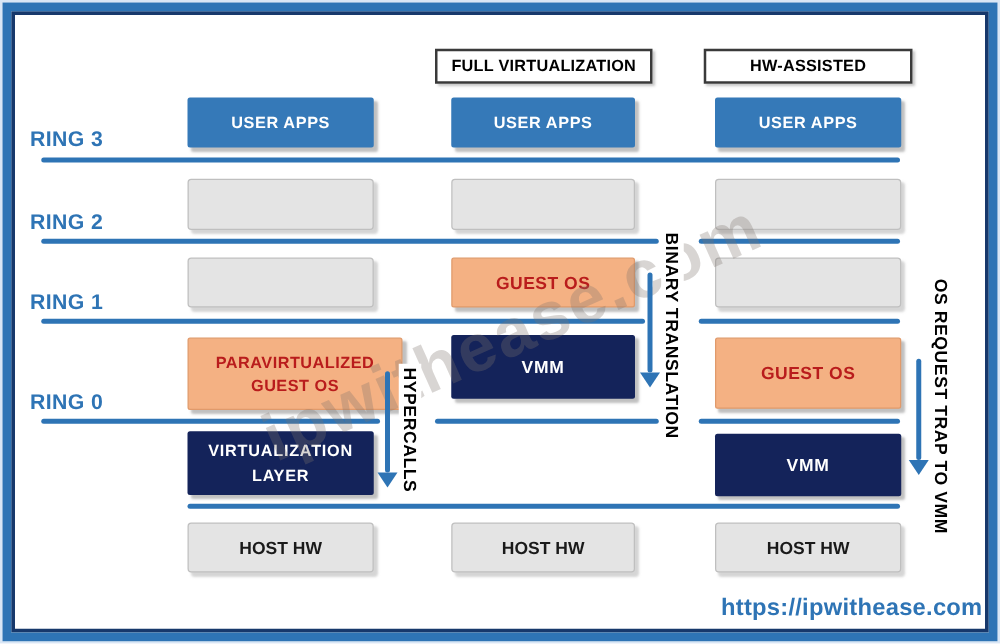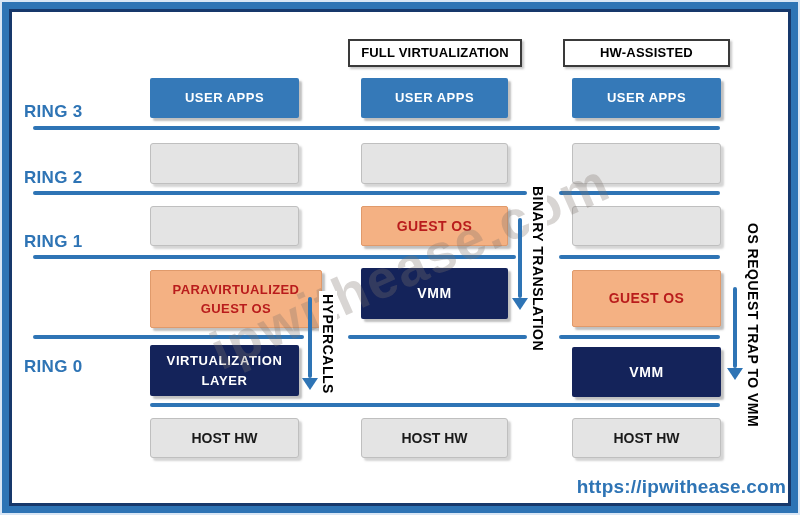--- a/index.html
+++ b/index.html
@@ -89,21 +89,21 @@
   <div class="canvas">
 
     <div class="watermark">ipwithease.com</div>
 
     <div class="box header-box" style="left:563px; top:39px; width:167px; height:28px;">HW-ASSISTED</div>
     <div class="box header-box" style="left:348px; top:39px; width:174px; height:28px;">FULL VIRTUALIZATION</div>
 
     <div class="ring-label" style="top:102px;">RING 3</div>
     <div class="ring-label" style="top:168px;">RING 2</div>
     <div class="ring-label" style="top:232px;">RING 1</div>
-    <div class="ring-label" style="top:312px;margin-top:45px;">RING 0</div>
+    <div class="ring-label" style="top:312px;">RING 0</div>
 
     <div class="hline" style="left:33px; top:126px; width:687px;"></div>
 
     <div class="hline" style="left:33px; top:191px; width:494px;"></div>
     <div class="hline" style="left:559px; top:191px; width:161px;"></div>
 
     <div class="hline" style="left:33px; top:255px; width:483px;"></div>
     <div class="hline" style="left:559px; top:255px; width:161px;"></div>
 
     <div class="hline" style="left:33px; top:335px; width:271px;"></div>

